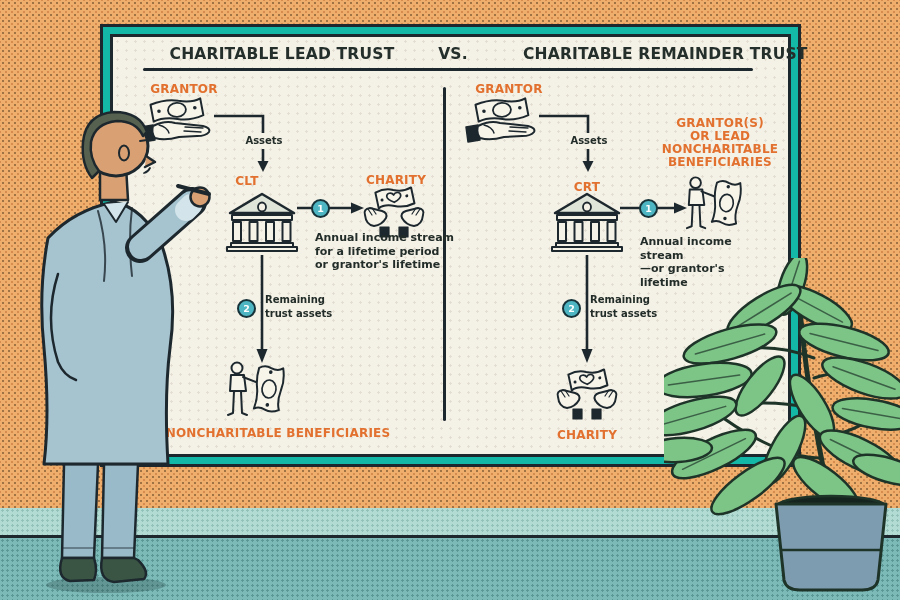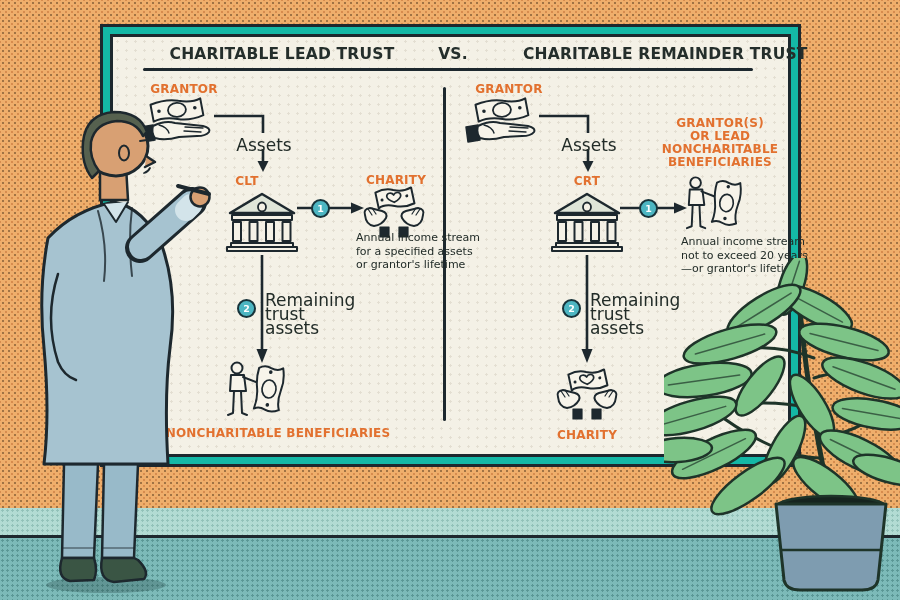--- a/index.html
+++ b/index.html
@@ -27,24 +27,24 @@
          background-image:radial-gradient(rgba(130,118,92,.15) 1px,transparent 1.1px);
          background-size:9px 9px;border:3px solid #1d282e;}
   .t-title{position:absolute;font-size:15.5px;font-weight:700;color:#242e2b;
            text-align:center;letter-spacing:.2px;white-space:nowrap;}
   .underline{position:absolute;left:30px;top:31px;width:610px;height:3px;
              background:#1d282e;border-radius:2px;}
   .divider{position:absolute;left:330px;top:50px;width:3px;height:334px;
            background:#1d282e;border-radius:2px;}
   .lbl-orange{position:absolute;color:#e2712f;font-weight:700;font-size:12px;
               text-align:center;letter-spacing:.2px;line-height:13px;}
-  .lbl-ink{position:absolute;color:#222c28;font-weight:400;font-size:17px;
+  .lbl-ink{position:absolute;color:#222c28;font-weight:700;font-size:10px;
            text-align:center;}
-  .note{position:absolute;color:#222c28;font-weight:400;font-size:11px;
-        line-height:13.5px;margin-left:41px;}
+  .note{position:absolute;color:#222c28;font-weight:700;font-size:11px;
+        line-height:13.5px;}
   .badge{position:absolute;width:15px;height:15px;border-radius:50%;
          background:#4db6c2;border:2px solid #17333a;color:#fff;font-size:9.5px;
          font-weight:700;display:flex;align-items:center;justify-content:center;
          line-height:1;z-index:3;}
   .conn,.icon{position:absolute;}
   .man{position:absolute;left:28px;top:96px;z-index:5;}
   .plant{position:absolute;left:664px;top:258px;z-index:6;}
 </style>
 </head>
 <body>
@@ -117,21 +117,21 @@
           <path d="M3,30 Q1,24 8,23 L20,26 Q26,28 24,33 Q20,40 12,41 Q4,40 3,30 Z" fill="#f7f4ea" stroke-width="2"></path>
           <path d="M6,24 L10,30 M10,23 L14,29" fill="none" stroke-width="1.2"></path>
           <path d="M61,30 Q63,24 56,23 L44,26 Q38,28 40,33 Q44,40 52,41 Q60,40 61,30 Z" fill="#f7f4ea" stroke-width="2"></path>
           <path d="M58,24 L54,30 M54,23 L50,29" fill="none" stroke-width="1.2"></path>
           <rect x="18" y="42" width="9" height="10" fill="#1d282e" stroke-width="1.2"></rect>
           <rect x="37" y="42" width="9" height="10" fill="#1d282e" stroke-width="1.2"></rect>
         </g>
       </svg>
       <div class="note" style="left:202px;top:194px;width:140px;">
         <div>Annual income stream</div>
-        <div>for a specified assets</div>
+        <div>for a lifetime period</div>
         <div>or grantor's lifetime</div>
       </div>
 
       <svg class="conn" style="left:142px;top:218px;" width="14" height="110" viewBox="0 0 14 110">
         <path d="M7,0 V94" stroke="#1d282e" stroke-width="2.6"></path>
         <polygon points="1.5,94 12.5,94 7,108" fill="#1d282e"></polygon>
       </svg>
       <div class="badge" style="left:124px;top:262px;">2</div>
       <div class="lbl-ink" style="left:152px;top:256px;width:82px;text-align:left;line-height:14px;">Remaining trust assets</div>
 
@@ -164,21 +164,21 @@
           <path d="M46,32 L64,33 M45,36 L62,37 M20,30 Q28,32 30,38" fill="none" stroke-width="1.4"></path>
         </g>
       </svg>
       <svg class="conn" style="left:424px;top:74px;" width="64" height="62" viewBox="0 0 64 62">
         <path d="M2,5 H51 V22" fill="none" stroke="#1d282e" stroke-width="2.6"></path>
         <path d="M51,38 V50" fill="none" stroke="#1d282e" stroke-width="2.6"></path>
         <polygon points="45.5,50 56.5,50 51,61" fill="#1d282e"></polygon>
       </svg>
       <div class="lbl-ink" style="left:436px;top:98px;width:80px;">Assets</div>
 
-      <div class="lbl-orange" style="left:434px;top:138px;width:80px;">CRT</div>
+      <div class="lbl-orange" style="left:434px;top:144px;width:80px;">CRT</div>
       <svg class="icon" style="left:435px;top:152px;" width="78" height="64" viewBox="0 0 78 64">
         <g stroke="#1d282e" stroke-linejoin="round">
           <path d="M7,24 L39,5 L71,24 Z" fill="#dfe5d8" stroke-width="2.5"></path>
           <ellipse cx="39" cy="18" rx="4" ry="4.5" fill="#f4f1e6" stroke-width="1.8"></ellipse>
           <rect x="9" y="26" width="60" height="5" fill="#f4f1e6" stroke-width="2"></rect>
           <rect x="10" y="33" width="8" height="19" fill="#f4f1e6" stroke-width="2"></rect>
           <rect x="26.5" y="33" width="8" height="19" fill="#f4f1e6" stroke-width="2"></rect>
           <rect x="43" y="33" width="8" height="19" fill="#f4f1e6" stroke-width="2"></rect>
           <rect x="59.5" y="33" width="8" height="19" fill="#f4f1e6" stroke-width="2"></rect>
           <rect x="8" y="54" width="62" height="4" fill="#f4f1e6" stroke-width="2"></rect>
@@ -206,21 +206,20 @@
           <g transform="rotate(6 48 30)">
             <path d="M36,10 Q42,6 48,9 Q55,12 60,8 Q63,20 60,30 Q57,42 60,50 Q52,54 46,51 Q40,48 35,51 Q38,40 36,30 Q34,20 36,10 Z" fill="#f7f4ea" stroke-width="2"></path>
             <ellipse cx="48" cy="30" rx="7" ry="9" fill="none" stroke-width="1.7"></ellipse>
             <circle cx="48" cy="13" r="1.8" fill="#1d282e" stroke="none"></circle>
             <circle cx="48" cy="46" r="1.8" fill="#1d282e" stroke="none"></circle>
           </g>
         </g>
       </svg>
       <div class="note" style="left:527px;top:198px;width:130px;">
         <div>Annual income stream</div>
-        <div>not to exceed 20 years</div>
         <div>—or grantor's lifetime</div>
       </div>
 
       <svg class="conn" style="left:467px;top:218px;" width="14" height="110" viewBox="0 0 14 110">
         <path d="M7,0 V94" stroke="#1d282e" stroke-width="2.6"></path>
         <polygon points="1.5,94 12.5,94 7,108" fill="#1d282e"></polygon>
       </svg>
       <div class="badge" style="left:449px;top:262px;">2</div>
       <div class="lbl-ink" style="left:477px;top:256px;width:82px;text-align:left;line-height:14px;">Remaining trust assets</div>
 

